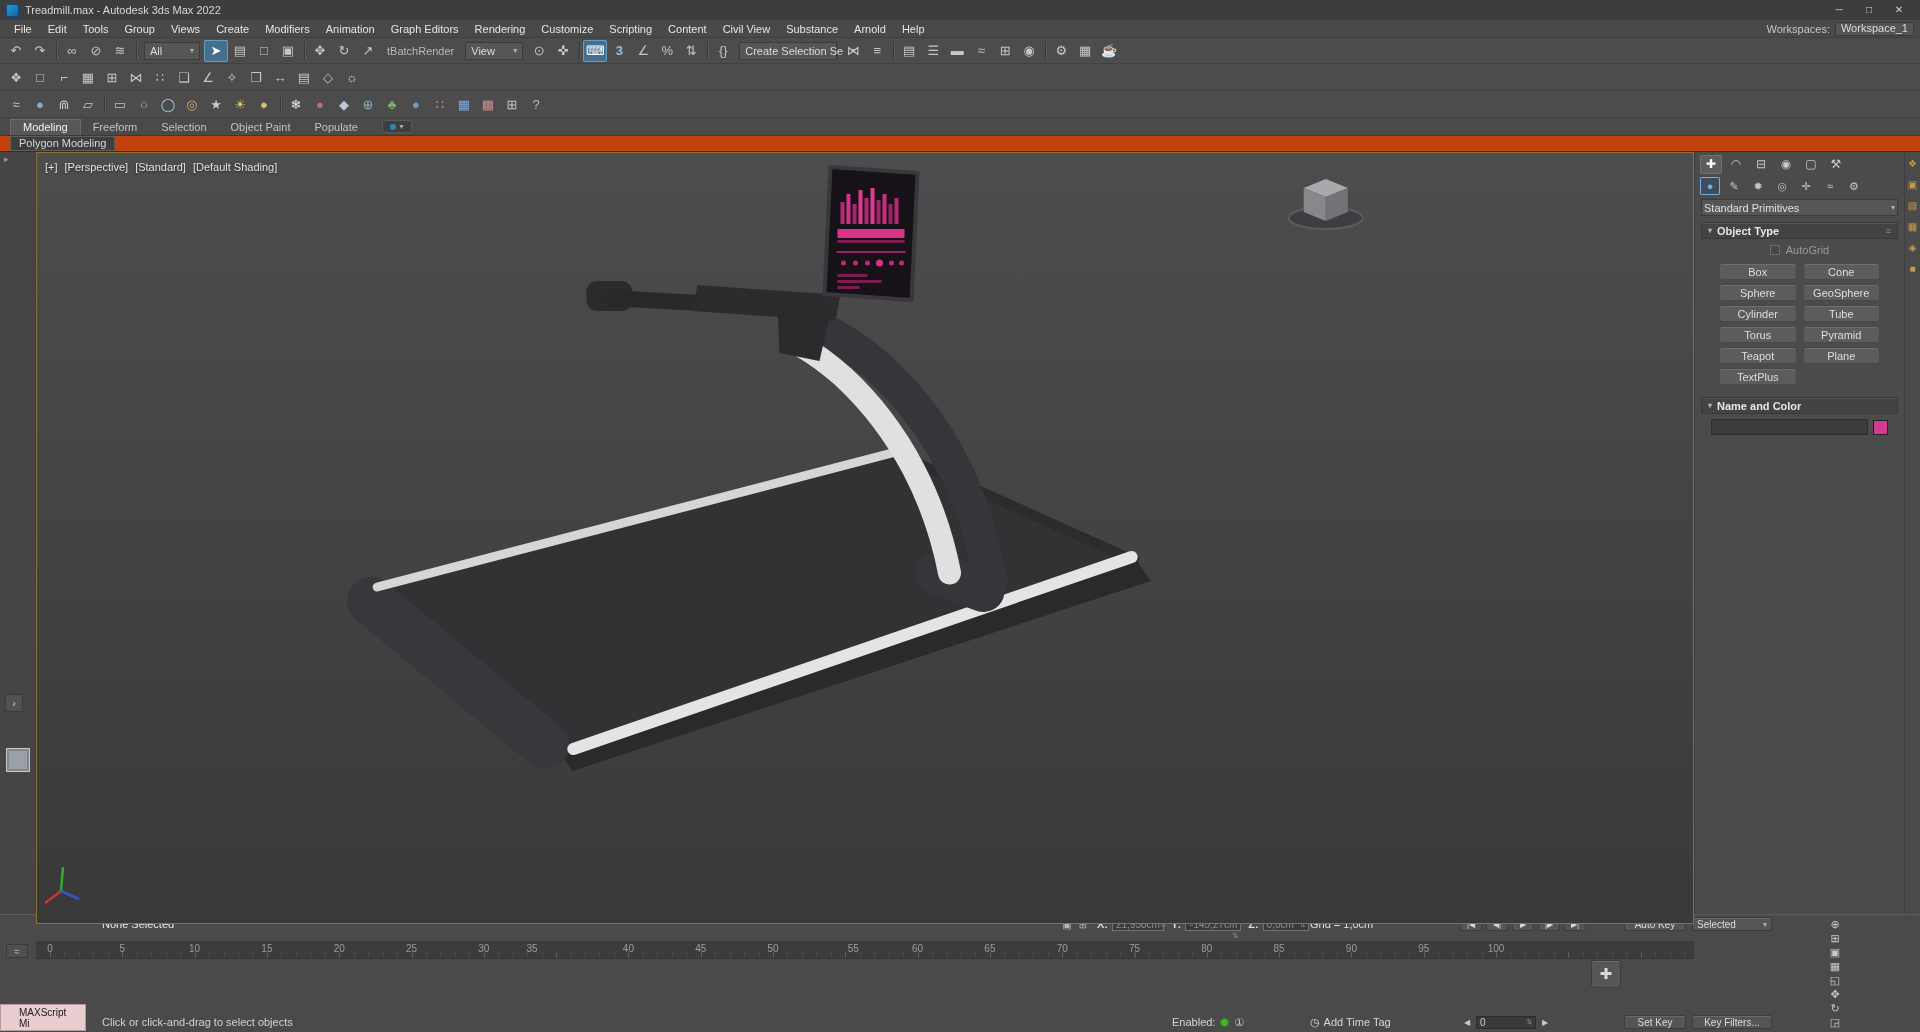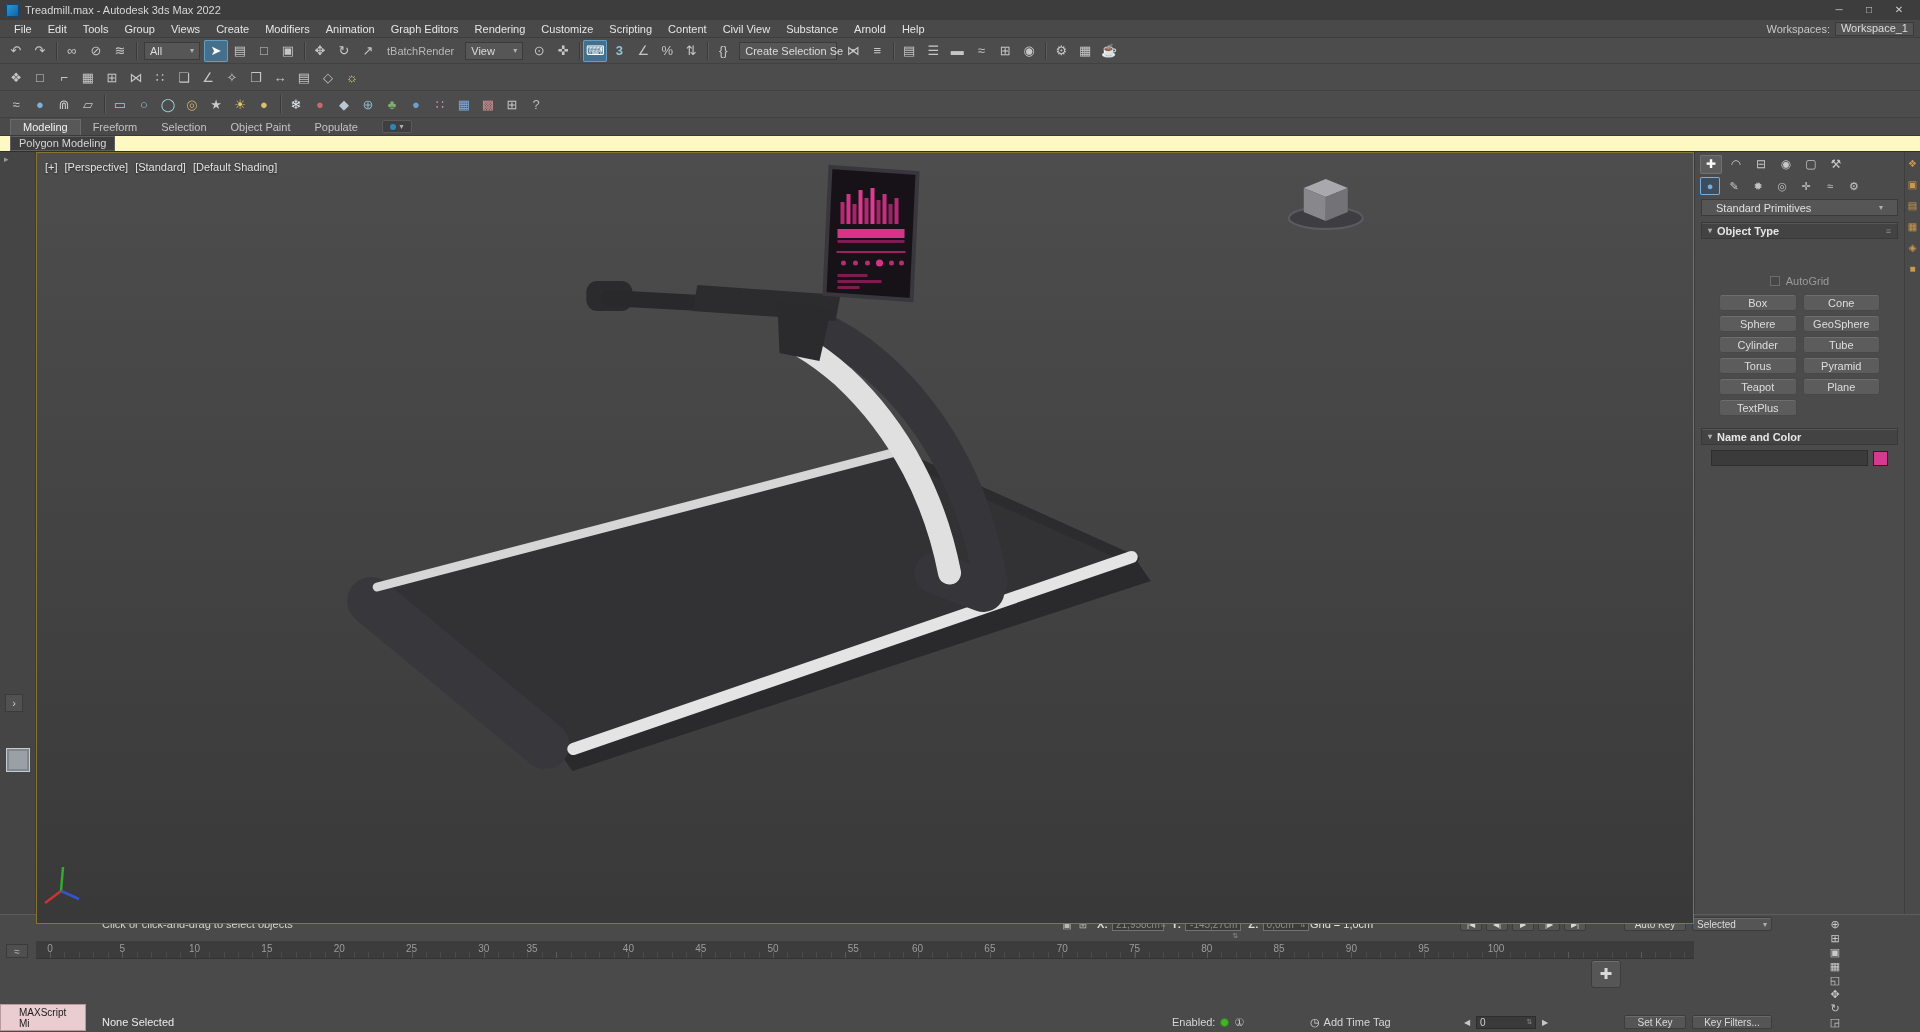--- a/index.html
+++ b/index.html
@@ -33,21 +33,21 @@
   .tb-dropdown .caret { margin-left:auto; }
   .dd-all { width:56px; } .dd-view { width:58px; } .dd-sel { width:98px; }
   .tb-label { color:#b9b9b9; padding:0 7px; white-space:nowrap; }
 
   
   .ribbon { flex:0 0 18px; background:#4a4a4a; border-bottom:1px solid #3a3a3a; display:flex; align-items:flex-end; padding:0 10px; gap:4px; }
   .ribbon-tab { padding:1px 12px 2px; color:#c2c2c2; }
   .ribbon-tab[data-state="active"] { background:#585858; border:1px solid #6a6a6a; border-bottom:none; color:#f2f2f2; }
   .ribbon-extra { margin-left:8px; margin-bottom:2px; width:30px; height:13px; background:#3f3f3f; border:1px solid #5a5a5a; border-radius:2px; display:flex; align-items:center; justify-content:center; gap:3px; }
   .ribbon-extra .dot { width:6px; height:6px; border-radius:50%; background:#2e86c1; }
-  .ribbon-sub { flex:0 0 16px; background:#fef9c3; border-bottom:1px solid #2f2f2f; display:flex; align-items:flex-start; padding-left:10px; }
+  .ribbon-sub { flex:0 0 16px; background:#c2410c; border-bottom:1px solid #2f2f2f; display:flex; align-items:flex-start; padding-left:10px; }
   .poly-tab { background:#3e3e3e; border:1px solid #5e5e5e; height:15px; line-height:13px; padding:0 8px; color:#d6d6d6; }
 
   
   .workarea { flex:1; display:flex; min-height:0; }
   .left-gutter { flex:0 0 36px; background:#454545; border-right:1px solid #3b3b3b; position:relative; }
   .gutter-handle { position:absolute; top:2px; left:4px; color:#9a9a9a; font-size:9px; }
   .expand-btn { position:absolute; top:542px; left:5px; width:18px; height:18px; background:#515151; border:1px solid #3a3a3a; color:#cccccc; display:flex; align-items:center; justify-content:center; font-size:11px; }
   .layout-thumb { position:absolute; top:596px; left:6px; width:24px; height:24px; background:#9aa0a6; border:1px solid #c4cad0; box-shadow:inset 0 0 0 2px #7f868c; }
   .mini-curve-btn { position:absolute; top:792px; left:6px; width:22px; height:14px; background:#4f4f4f; border:1px solid #3a3a3a; color:#bdbdbd; display:flex; align-items:center; justify-content:center; font-size:10px; }
 
@@ -70,26 +70,26 @@
   .center-gap { flex:1; background:#434343; }
 
   
   .right-panel { flex:0 0 210px; background:#4b4b4b; border-left:1px solid #3a3a3a; display:flex; flex-direction:column; }
   .cp-tabs { height:24px; display:flex; align-items:center; padding:2px 5px; gap:3px; }
   .cp-tab { width:22px; height:19px; display:flex; align-items:center; justify-content:center; color:#c8c8c8; font-size:12px; border-radius:2px; }
   .cp-tab[data-state="active"] { background:#5d5d5d; box-shadow:inset 0 0 0 1px #707070; color:#fff; }
   .cp-cats { height:20px; display:flex; align-items:center; padding:0 5px; gap:4px; }
   .cp-cat { width:20px; height:18px; display:flex; align-items:center; justify-content:center; color:#c4c4c4; font-size:11px; border-radius:2px; }
   .cp-cat[data-state="active"] { box-shadow:inset 0 0 0 1px #77aedd; background:#3d4d5c; }
-  .cp-combo { margin:3px 6px 2px; height:17px; background:#565656; border:1px solid #3b3b3b; display:flex; align-items:center; padding:0 14px; gap:6px; color:#e0e0e0; }
+  .cp-combo { margin:3px 6px 2px; height:17px; background:#565656; border:1px solid #3b3b3b; display:flex; align-items:center; padding:0 2px; gap:6px; color:#e0e0e0; }
   .cp-combo .caret { margin-left:auto; }
   .rollout { margin:4px 6px 0; }
   .rollout-header { height:17px; background:#434343; border:1px solid #393939; box-shadow:inset 0 1px 0 #565656; display:flex; align-items:center; gap:5px; padding:0 6px; font-weight:bold; color:#e6e6e6; }
   .rollout-header .grip { margin-left:auto; font-weight:normal; color:#8a8a8a; font-size:9px; }
-  .autogrid-row { height:22px; display:flex; align-items:center; justify-content:center; gap:6px; color:#9b9b9b;margin-top:31px; }
+  .autogrid-row { height:22px; display:flex; align-items:center; justify-content:center; gap:6px; color:#9b9b9b; }
   .checkbox { width:10px; height:10px; background:#474747; border:1px solid #6d6d6d; }
   .obj-grid { display:grid; grid-template-columns:1fr 1fr; gap:4px 6px; padding:2px 18px 8px; }
   .obj-btn { height:17px; background:#5c5c5c; border:1px solid #474949; border-radius:3px; box-shadow:inset 0 1px 0 #6e6e6e; color:#dedede; font-family:"Liberation Sans",sans-serif; font-size:11px; display:flex; align-items:center; justify-content:center; }
   .name-color-row { display:flex; align-items:center; gap:5px; padding:5px 10px; }
   .name-input { flex:1; height:16px; background:#3b3b3b; border:1px solid #2e2e2e; color:#e0e0e0; font-family:"Liberation Sans",sans-serif; font-size:11px; padding:0 3px; }
   .color-swatch { width:15px; height:15px; border:1px solid #222; }
 
   .right-dock { flex:0 0 16px; background:#4a4a4a; border-left:1px solid #3e3e3e; display:flex; flex-direction:column; align-items:center; padding-top:6px; gap:10px; }
   .dock-icon { color:#c9994e; font-size:10px; }
 
@@ -522,24 +522,24 @@
       </div>
   </div>
 
   <div class="statusbar">
     <div class="listener">
       <span class="listener-box">MAXScript Mi</span>
     </div>
 
     <div class="status-main">
       <div class="sm-row">
+          <span class="sel-status">None Selected</span>
+        </div>
+      <div class="sm-row">
           <span class="prompt-text">Click or click-and-drag to select objects</span>
-        </div>
-      <div class="sm-row">
-          <span class="sel-status">None Selected</span>
         </div>
     </div>
 
     <div class="cluster coords">
       <div class="c-row">
         <span class="mini-icon">▣</span>
         <span class="mini-icon">⊞</span>
         <span class="coord-label">X:</span>
         <span class="coord-field fx">
           <span>21,958cm</span>

